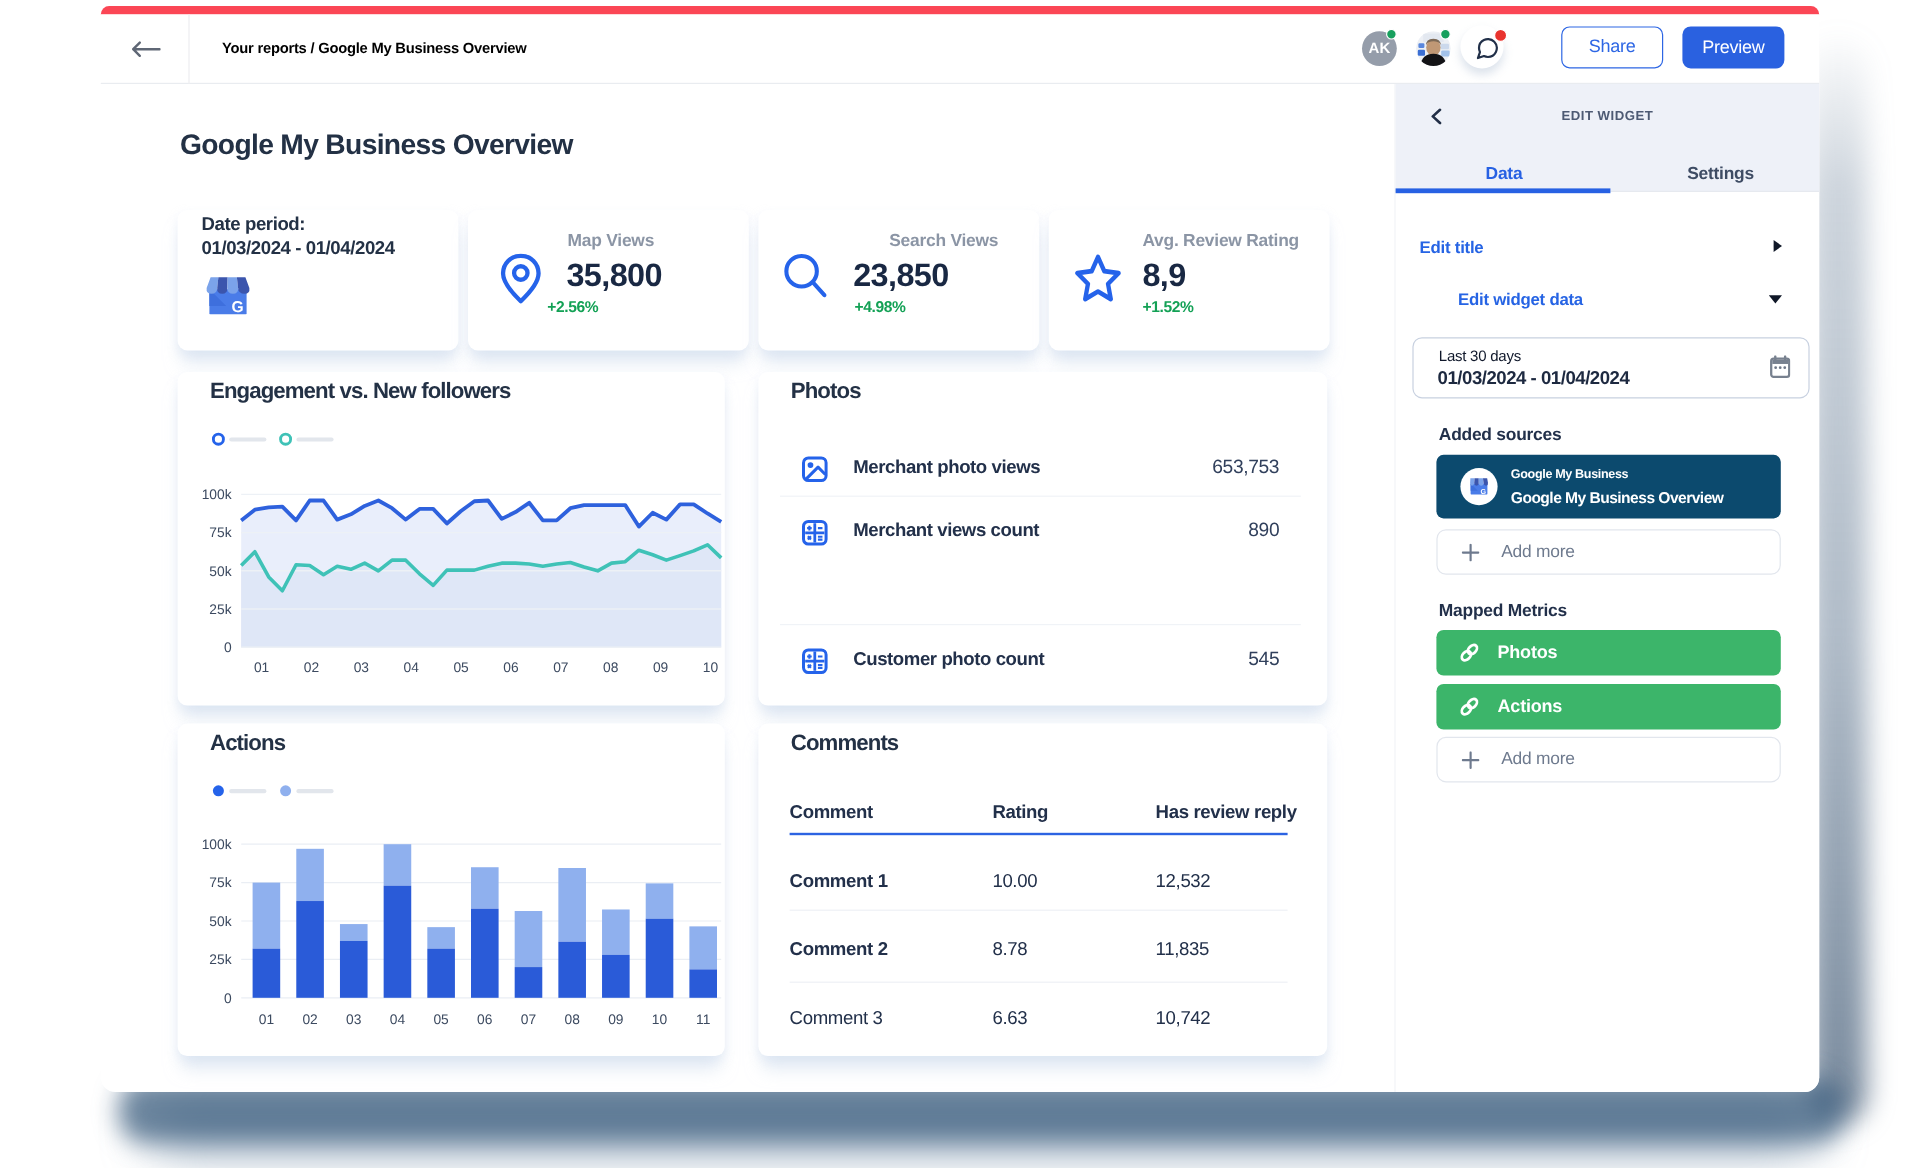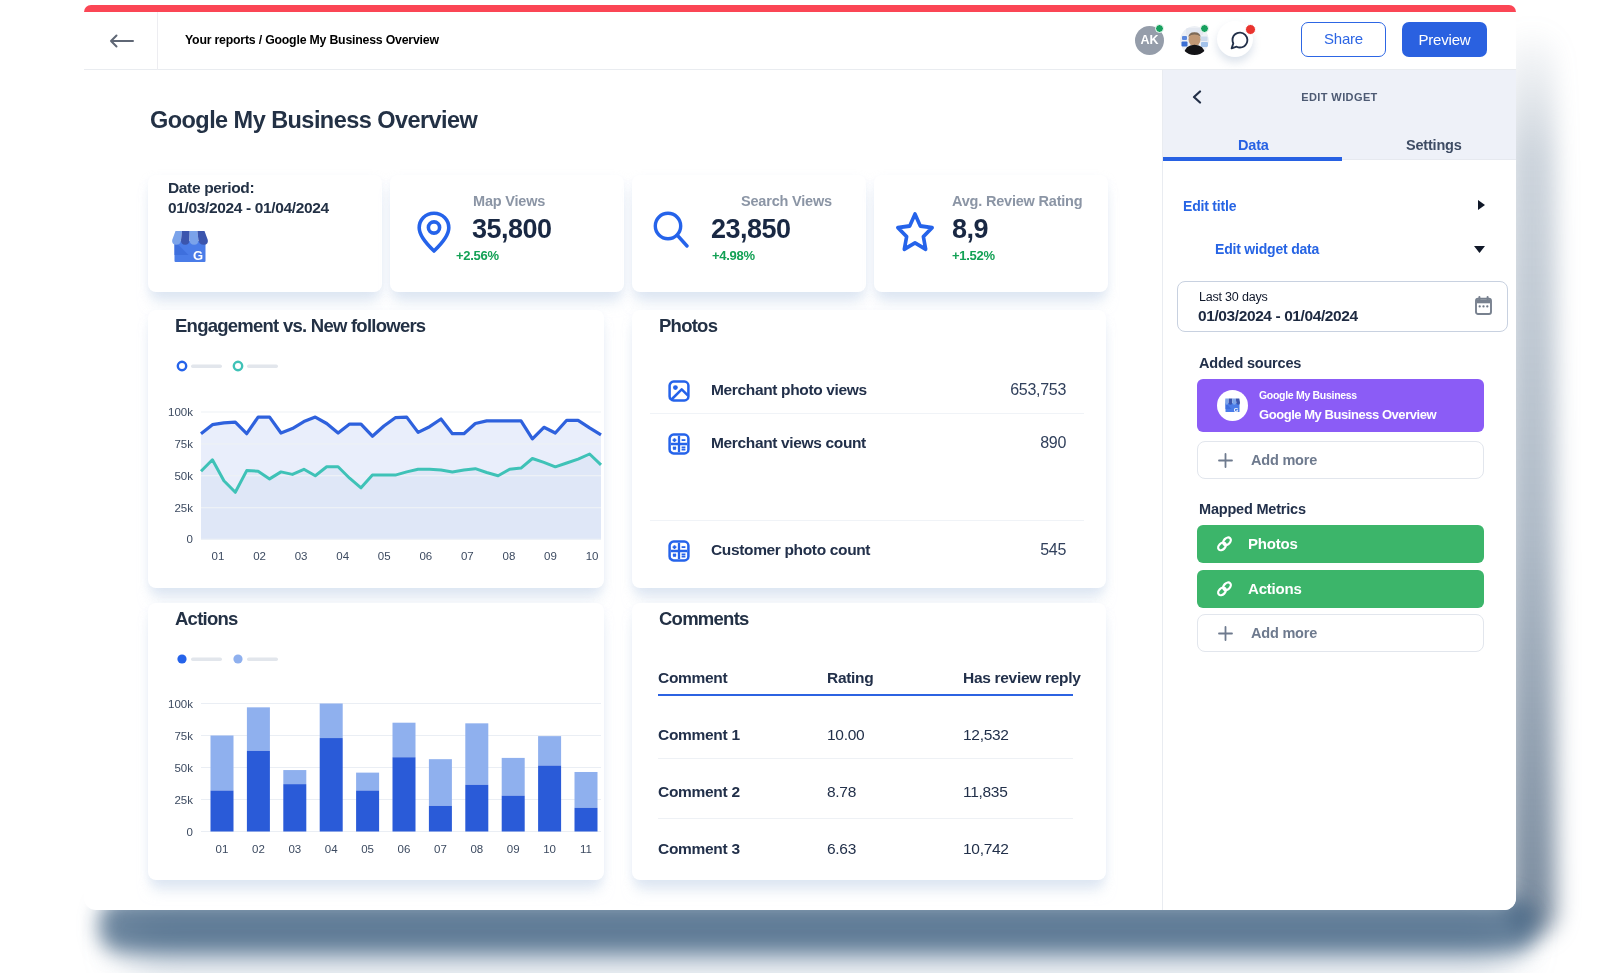--- a/index.html
+++ b/index.html
@@ -61,27 +61,27 @@
 .chev { position:absolute; left:29px; top:20px; width:10px; height:14px; }
 .tab-data { position:absolute; left:75px; top:67px; font-size:14.5px; font-weight:bold; color:#2761e3; letter-spacing:-0.2px; }
 .tab-set { position:absolute; left:243px; top:67px; font-size:14.5px; font-weight:bold; color:#3e4c64; letter-spacing:-0.2px; }
 .tabline { position:absolute; left:0; top:89px; width:100%; height:1px; background:#e6e9ef; }
 .tabblue { position:absolute; left:0; top:87px; width:179px; height:4px; background:#2761e3; }
 .sblink { position:absolute; left:20px; font-size:14px; font-weight:bold; color:#2664e4; letter-spacing:-0.2px; }
 .datebox { position:absolute; left:14px; top:211px; width:331px; height:51px; border:1px solid #c8d1e0; border-radius:8px; background:#fff; }
 .datebox .l1 { position:absolute; left:21px; top:8px; font-size:12.5px; color:#0f172a; letter-spacing:-0.2px; }
 .datebox .l2 { position:absolute; left:20px; top:25px; font-size:15.5px; font-weight:bold; color:#1d2940; letter-spacing:-0.4px; }
 .sbh { position:absolute; left:36px; font-size:14.5px; font-weight:bold; color:#22304a; letter-spacing:-0.2px; }
-.darkcard { position:absolute; left:34px; top:309px; width:287px; height:53px; background:#8b5cf6; border-radius:6px; }
+.darkcard { position:absolute; left:34px; top:309px; width:287px; height:53px; background:#0c4a6e; border-radius:6px; }
 .darkcard .c { position:absolute; left:20px; top:11px; width:31px; height:31px; background:#fff; border-radius:50%; }
 .darkcard .t1 { position:absolute; left:62px; top:10px; font-size:10.5px; font-weight:bold; color:#fff; white-space:nowrap; letter-spacing:-0.3px; }
 .darkcard .t2 { position:absolute; left:62px; top:28px; font-size:13px; font-weight:bold; color:#fff; white-space:nowrap; letter-spacing:-0.45px; }
 .addmore { position:absolute; left:34px; width:287px; height:38px; border:1px solid #e2e6ed; border-radius:8px; background:#fff; }
 .addmore .plus { position:absolute; left:20px; top:11px; width:15px; height:15px; }
-.addmore .t { position:absolute; left:53px; top:10px; font-size:14.5px; font-weight:bold; color:#6e7a8e; letter-spacing:-0.2px; }
+.addmore .t { position:absolute; left:53px; top:10px; font-size:14.5px; font-weight:normal; color:#6e7a8e; letter-spacing:-0.2px; }
 .greenbtn { position:absolute; left:34px; width:287px; height:38px; background:#3cb56a; border-radius:6px; }
 .greenbtn .t { position:absolute; left:51px; top:10px; font-size:15px; font-weight:bold; color:#fff; letter-spacing:-0.2px; }
 
 </style>
 </head>
 <body>
 <div class="shR"></div>
 <div class="shB2"></div>
 <div class="shB"></div>
 <div class="card">
@@ -298,21 +298,21 @@
     <div class="thead" style="left:331px; top:66px;">Has review reply</div>
     <div class="bluesep"></div>
     <div class="trow" style="left:26px; top:123px; font-weight:bold;">Comment 1</div>
     <div class="trow" style="left:195px; top:123px;">10.00</div>
     <div class="trow" style="left:331px; top:123px;">12,532</div>
     <div class="rowsep" style="top:155px;"></div>
     <div class="trow" style="left:26px; top:180px; font-weight:bold;">Comment 2</div>
     <div class="trow" style="left:195px; top:180px;">8.78</div>
     <div class="trow" style="left:331px; top:180px;">11,835</div>
     <div class="rowsep" style="top:215px;"></div>
-    <div class="trow" style="left:26px; top:237px; font-weight:bold;">Comment 3</div>
+    <div class="trow" style="left:26px; top:237px; font-weight:normal;">Comment 3</div>
     <div class="trow" style="left:195px; top:237px;">6.63</div>
     <div class="trow" style="left:331px; top:237px;">10,742</div>
   </div>
 
   <div class="sidebar">
     <div class="sbhead">
       <svg class="chev" viewBox="0 0 10 14">
           <path d="M8 1.5 L2 7 L8 12.5" fill="none" stroke="#222f47" stroke-width="2.2" stroke-linecap="round" stroke-linejoin="round"></path>
         </svg>
       <div class="sbtitle">EDIT WIDGET</div>

